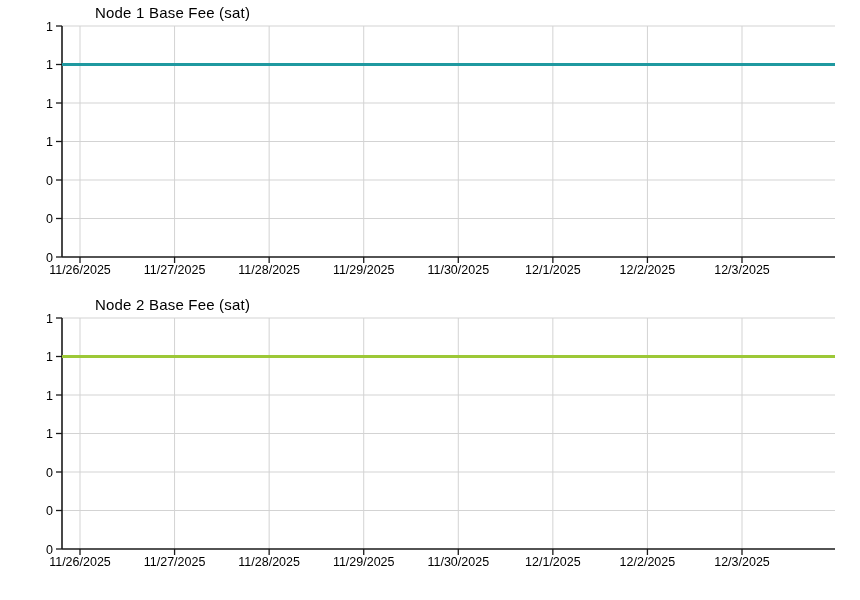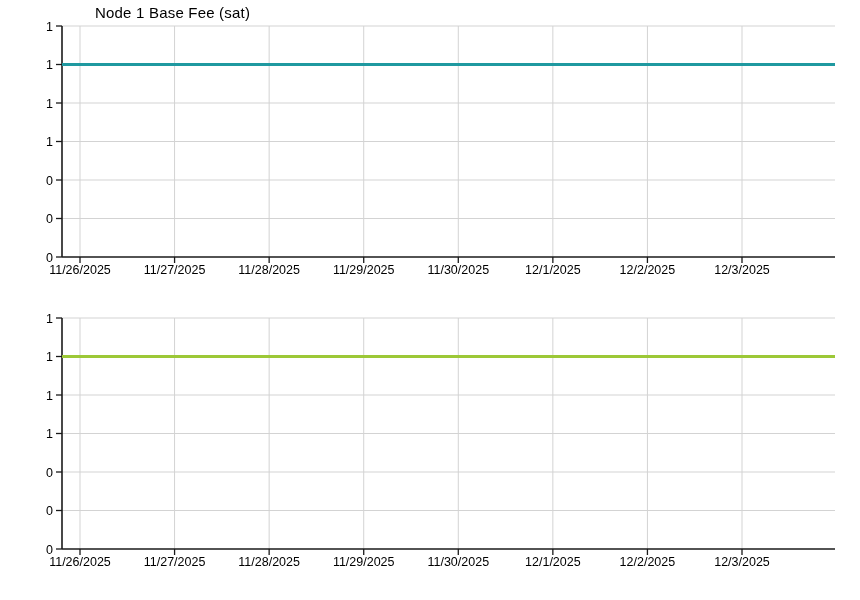--- a/index.html
+++ b/index.html
@@ -145,15 +145,16 @@
         <line x1="552.8571428571429" y1="257" x2="552.8571428571429" y2="263" stroke="#1a1a1a" stroke-width="1.3"></line>
         <text x="552.8571428571429" y="274" text-anchor="middle" font-size="12.5" fill="#000000">12/1/2025</text>
         <line x1="647.4285714285714" y1="257" x2="647.4285714285714" y2="263" stroke="#1a1a1a" stroke-width="1.3"></line>
         <text x="647.4285714285714" y="274" text-anchor="middle" font-size="12.5" fill="#000000">12/2/2025</text>
         <line x1="742" y1="257" x2="742" y2="263" stroke="#1a1a1a" stroke-width="1.3"></line>
         <text x="742" y="274" text-anchor="middle" font-size="12.5" fill="#000000">12/3/2025</text>
         <line x1="62" y1="26" x2="62" y2="257" stroke="#1a1a1a" stroke-width="1.6"></line>
         <line x1="62" y1="257" x2="835" y2="257" stroke="#1a1a1a" stroke-width="1.6"></line>
         <polyline points="62,64.5 172.42857142857144,64.5 282.8571428571429,64.5 393.2857142857143,64.5 503.7142857142857,64.5 614.1428571428571,64.5 724.5714285714286,64.5 835,64.5" fill="none" stroke="#9cc837" stroke-width="3" stroke-linecap="butt"></polyline>
       </svg>
+    <div class="chart-title">Node 2 Base Fee (sat)</div>
   </div>
 
 </div>
 
 </body></html>

